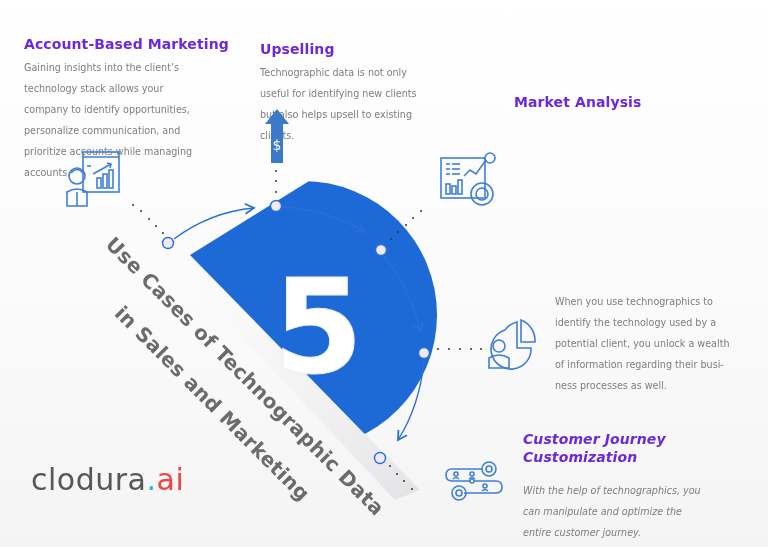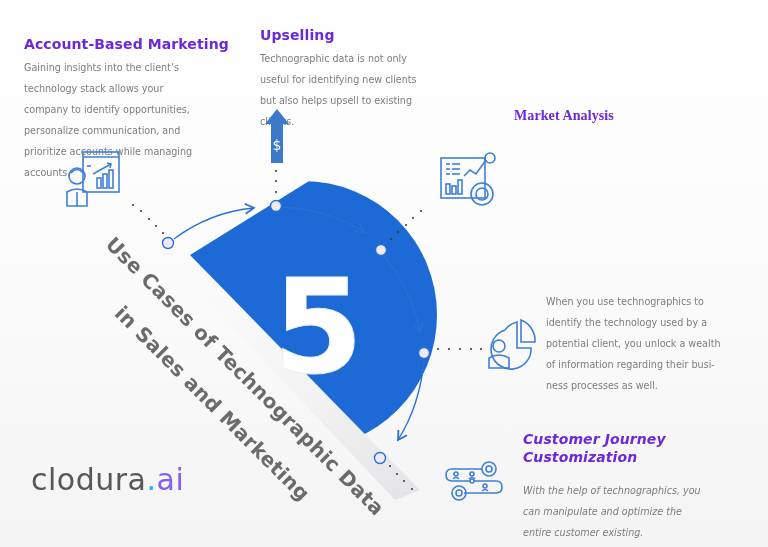--- a/index.html
+++ b/index.html
@@ -26,21 +26,21 @@
     position: absolute; color: #6b6b6b; font-weight: bold;
     font-size: 20px; white-space: nowrap; transform-origin: 0 0;
     letter-spacing: 0.3px;
   }
   .logo {
     position: absolute; left: 31px; top: 462px;
     font-size: 30px; color: #575757; letter-spacing: 0.5px;
     font-family: "DejaVu Sans", sans-serif;
   }
   .logo .dot { color: #1fb3e8; }
-  .logo .ai { color: #8b5cf6; }
+  .logo .ai { color: #ef4444; }
   .icon { position: absolute; }
 </style>
 </head>
 <body>
 
 <div class="bg-fade"></div>
 
 <svg class="diagram" width="768" height="547" viewBox="0 0 768 547">
   <defs>
     <linearGradient id="shade" x1="0" y1="0" x2="1" y2="1">
@@ -122,33 +122,33 @@
     <rect x="34" y="30" width="4" height="10"></rect>
       <rect x="40" y="26" width="4" height="14"></rect>
       <rect x="46" y="22" width="4" height="18"></rect>
     <circle cx="14" cy="28" r="8"></circle>
     <path d="M8 25 Q14 18 20 25"></path>
     <path d="M4 58 L4 44 Q14 38 24 44 L24 58 Z"></path>
     <line x1="14" y1="44" x2="14" y2="58"></line>
   </g>
 </svg>
 
-<div class="block" style="left:260px; top:26px; width:200px;">
+<div class="block" style="left:260px; top:40px; width:200px;">
   <h2 class="title">Upselling</h2>
   <p class="desc">Technographic data is not only
 useful for identifying new clients
 but also helps upsell to existing
 clients.</p>
 </div>
 <svg class="icon" style="left:264px; top:108px;" width="26" height="56" viewBox="0 0 26 56">
   <path d="M13 1 L25 16 L19 16 L19 55 L7 55 L7 16 L1 16 Z" fill="#3a7ac9"></path>
   <text x="13" y="42" font-family="DejaVu Sans, sans-serif" font-size="14" fill="#ffffff" text-anchor="middle">$</text>
 </svg>
 
-<div class="block" style="left:514px; top:107px; width:230px;font-family:Liberation Serif, serif;">
+<div class="block" style="left:514px; top:93px; width:230px;">
   <h2 class="title">Market Analysis</h2>
 </div>
 <svg class="icon" style="left:438px; top:150px;" width="64" height="60" viewBox="0 0 64 60">
   <g fill="none" stroke="#3f7fd6" stroke-width="1.6">
     <rect x="3" y="8" width="44" height="40"></rect>
     <line x1="8" y1="14" x2="12" y2="14"></line>
       <line x1="14" y1="14" x2="22" y2="14"></line>
     <line x1="8" y1="19" x2="12" y2="19"></line>
       <line x1="14" y1="19" x2="22" y2="19"></line>
     <line x1="8" y1="24" x2="12" y2="24"></line>
@@ -157,41 +157,41 @@
       <rect x="14" y="36" width="4" height="8"></rect>
       <rect x="20" y="30" width="4" height="14"></rect>
     <path d="M26 26 L32 20 L38 24 L48 10"></path>
     <circle cx="52" cy="8" r="5"></circle>
     <circle cx="44" cy="44" r="11"></circle>
       <circle cx="44" cy="44" r="6"></circle>
   </g>
 </svg>
 
 <div class="block" style="left:542px; top:287px; width:220px;">
-  <p class="desc" style="margin-left:4px;">When you use technographics to
+  <p class="desc" style="margin-left:13px;">When you use technographics to
 identify the technology used by a
 potential client, you unlock a wealth
 of information regarding their busi-
 ness processes as well.</p>
 </div>
 <svg class="icon" style="left:487px; top:318px;" width="50" height="54" viewBox="0 0 50 54">
   <g fill="none" stroke="#3f7fd6" stroke-width="1.6">
     <path d="M18 12 A20 20 0 1 0 44 30 L30 30 L30 4 A20 20 0 0 0 18 12"></path>
     <path d="M34 2 L34 24 L48 24 A22 22 0 0 0 34 2 Z"></path>
     <circle cx="12" cy="28" r="6"></circle>
     <path d="M2 50 L2 40 Q12 34 22 40 L22 50 Z"></path>
   </g>
 </svg>
 
 <div class="block" style="left:523px; top:430px; width:230px;font-style:italic;">
   <h2 class="title" style="white-space:pre-line;">Customer Journey
 Customization</h2>
   <p class="desc" style="margin-top:14px;">With the help of technographics, you
 can manipulate and optimize the
-entire customer existing.</p>
+entire customer journey.</p>
 </div>
 <svg class="icon" style="left:444px; top:460px;" width="60" height="52" viewBox="0 0 60 52">
   <g fill="none" stroke="#3f7fd6" stroke-width="1.6">
     <circle cx="45" cy="9" r="7"></circle>
       <circle cx="45" cy="9" r="3"></circle>
     <path d="M38 9 L8 9 Q2 9 2 15 Q2 21 8 21 L52 21 Q58 21 58 27 Q58 33 52 33 L20 33"></path>
     <circle cx="15" cy="33" r="7"></circle>
       <circle cx="15" cy="33" r="3"></circle>
     <circle cx="12" cy="14" r="2"></circle>
       <path d="M9 19 Q12 16 15 19"></path>

